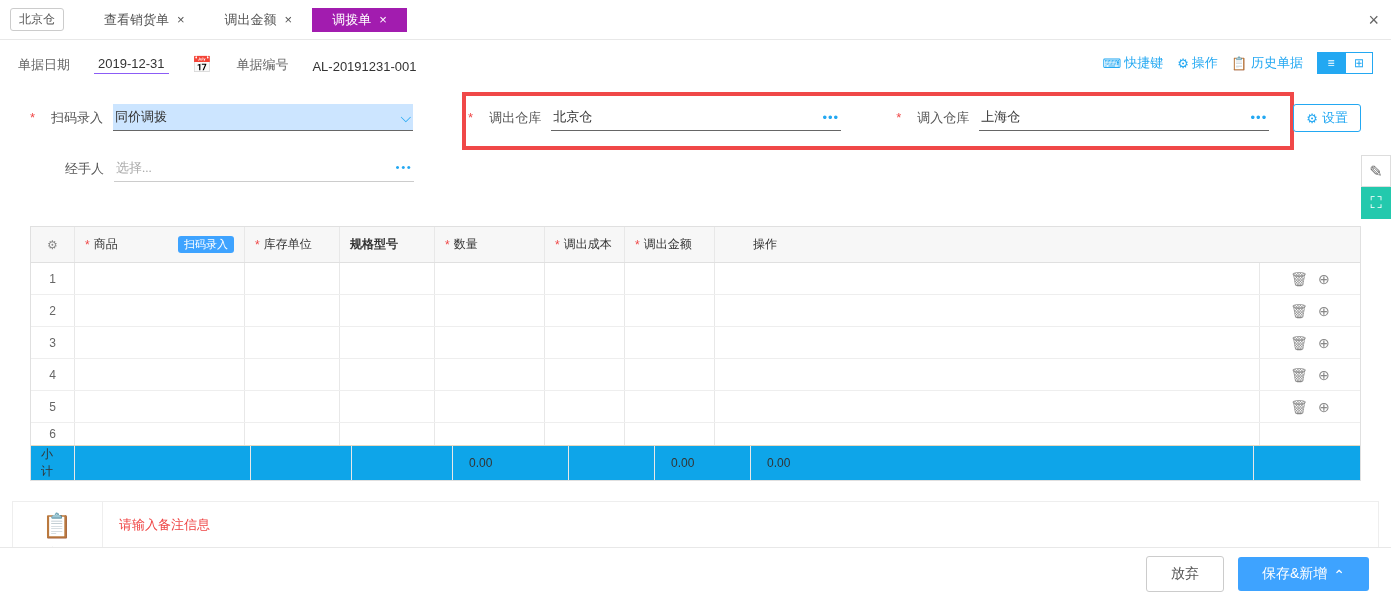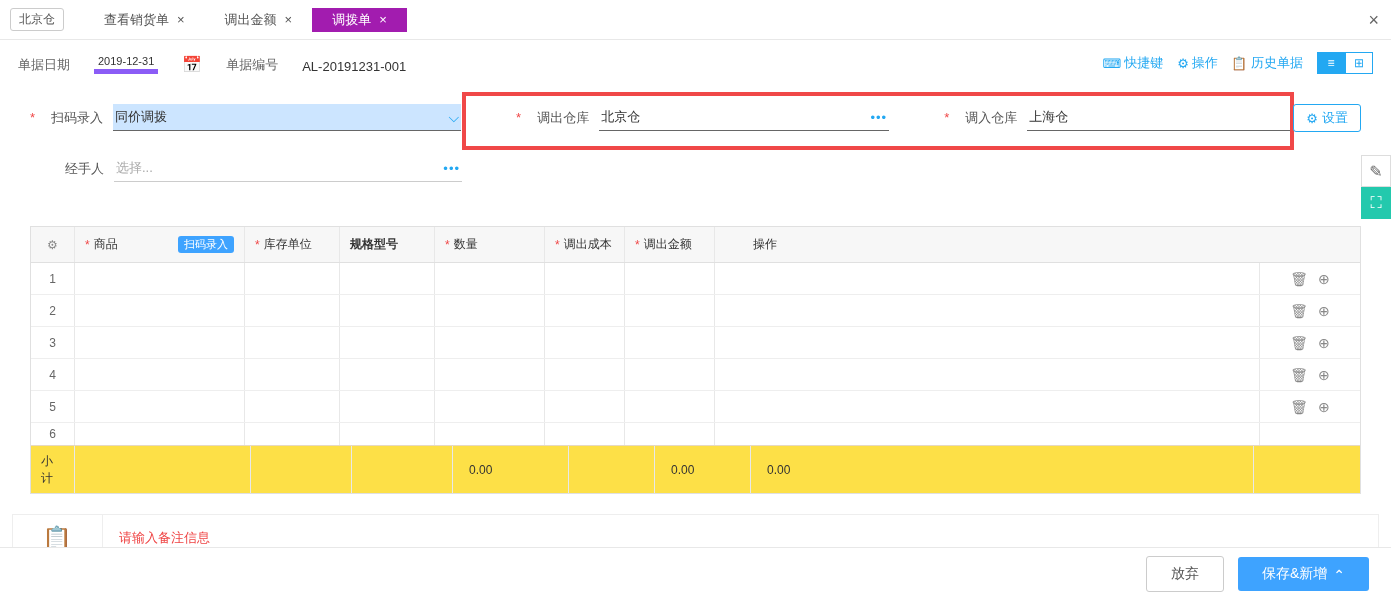--- a/index.html
+++ b/index.html
@@ -5,33 +5,33 @@
 * { box-sizing: border-box; margin: 0; padding: 0; }
 body { font-family: -apple-system, "PingFang SC", "Microsoft YaHei", sans-serif; font-size: 13px; color: #333; background: #fff; width: 1391px; height: 599px; overflow: hidden; position: relative; }
 .top-bar { display: flex; align-items: center; height: 40px; border-bottom: 1px solid #e8e8e8; padding: 0 10px; }
 .warehouse-chip { border: 1px solid #ccc; padding: 2px 8px; border-radius: 3px; font-size: 12px; color: #555; margin-right: 20px; }
 .tab { padding: 0 20px; height: 24px; display: flex; align-items: center; cursor: pointer; color: #555; gap: 8px; }
 .tab.active { background: #a21caf; color: #fff; }
 .tab-close { font-size: 13px; }
 .top-close { position: absolute; right: 12px; top: 10px; font-size: 18px; color: #666; cursor: pointer; }
 .header-row { display: flex; align-items: flex-end; padding: 12px 18px; gap: 24px; }
 .label-sm { color: #666; font-size: 13px; }
-.date-val { font-size: 11px; border-bottom: 5px solid #8b5cf6; padding: 2px 4px; }
+.date-val { font-size: 13px; border-bottom: 1px solid #8b5cf6; padding: 2px 4px; }
 .cal-icon { color: #23a8f2; font-size: 16px; cursor: pointer; }
 .header-actions { margin-left: auto; display: flex; align-items: center; gap: 14px; }
 .action-link { color: #23a8f2; font-size: 13px; cursor: pointer; display: flex; align-items: center; gap: 3px; }
 .view-toggle { display: flex; }
 .view-btn { width: 28px; height: 22px; border: 1px solid #23a8f2; display: flex; align-items: center; justify-content: center; font-size: 12px; cursor: pointer; }
 .view-btn.active { background: #23a8f2; color: #fff; }
 .form-container { position: relative; padding: 18px 30px 10px 30px; }
 .form-row { display: flex; gap: 55px; margin-bottom: 24px; }
 .form-field { display: flex; align-items: center; }
 .req { color: #f04848; margin-right: 4px; }
 .field-label { width: 64px; color: #555; text-align: right; margin-right: 10px; }
-.field-input { width: 348px; border-bottom: 1px solid #666; padding: 4px 2px; display: flex; align-items: center; justify-content: space-between; }
+.field-input { width: 300px; border-bottom: 1px solid #666; padding: 4px 2px; display: flex; align-items: center; justify-content: space-between; }
 .field-input.sel { background: #cce5ff; }
 .field-val { flex: 1; }
 .field-placeholder { color: #aaa; }
 .chev-down { color: #23a8f2; font-size: 14px; }
 .dots { color: #23a8f2; letter-spacing: 1px; cursor: pointer; }
 .highlight-box { position: absolute; border: 4px solid #f04848; top: 6px; left: 462px; width: 832px; height: 58px; pointer-events: none; }
 .settings-btn { border: 1px solid #23a8f2; color: #23a8f2; padding: 4px 12px; border-radius: 3px; display: flex; align-items: center; gap: 4px; cursor: pointer; position: absolute; right: 30px; top: 18px; background: #fff; }
 .table-wrap { margin: 10px 30px 0; border: 1px solid #e0e0e0; }
 .thead { display: flex; background: #f7f7f7; border-bottom: 1px solid #e0e0e0; height: 36px; align-items: center; }
 .th, .td { padding: 0 10px; border-right: 1px solid #e8e8e8; height: 100%; display: flex; align-items: center; font-size: 12px; }
@@ -43,21 +43,21 @@
 .col-cost { width: 80px; }
 .col-amount { width: 90px; }
 .col-available { flex: 1; }
 .col-ops { width: 100px; justify-content: center; border-right: none; }
 .scan-badge { background: #3ea3ff; color: #fff; padding: 1px 6px; border-radius: 3px; font-size: 11px; margin-left: auto; }
 .trow { display: flex; height: 32px; border-bottom: 1px solid #eee; }
 .trow.last { border-bottom: none; height: 22px; overflow: hidden; }
 .row-num { justify-content: center; color: #666; }
 .row-ops { gap: 10px; }
 .op-icon { color: #888; cursor: pointer; font-size: 14px; }
-.subtotal-row { display: flex; height: 48px; background: #fde047; border-top: 1px solid #e6d9c1; gap: 6px; }
+.subtotal-row { display: flex; height: 35px; background: #0ea5e9; border-top: 1px solid #e6d9c1; gap: 6px; }
 .remark-section { margin: 20px 12px 0; display: flex; border: 1px solid #eee; }
 .remark-left { width: 90px; display: flex; flex-direction: column; align-items: center; justify-content: center; gap: 5px; border-right: 1px solid #eee; padding: 10px 0; }
 .remark-icon { color: #23c9ad; font-size: 24px; }
 .remark-label { font-size: 12px; color: #666; }
 .remark-input { flex: 1; padding: 14px 16px; color: #ef4444; }
 .footer { position: absolute; bottom: 0; left: 0; right: 0; height: 52px; border-top: 1px solid #e8e8e8; display: flex; align-items: center; justify-content: flex-end; padding: 0 22px; gap: 14px; background: #fff; }
 .btn { padding: 8px 24px; border-radius: 3px; font-size: 14px; cursor: pointer; }
 .btn-plain { border: 1px solid #ccc; color: #555; background: #fff; }
 .btn-outline { border: 1px solid #3ea3ff; color: #3ea3ff; background: #fff; }
 .btn-primary { background: #3ea3ff; color: #fff; border: none; display: flex; align-items: flex-end; gap: 6px; }
@@ -132,21 +132,21 @@
       <div class="field-input" style="width:290px;justify-content:flex-end;">
         <span class="field-val">上海仓</span>
         <span class="dots">•••</span>
       </div>
     </div>
   </div>
   <div class="form-row">
     <div class="form-field">
       <span style="width:10px;"></span>
       <span class="field-label">经手人</span>
-      <div class="field-input" style="border-bottom-color:#ccc;">
+      <div class="field-input" style="border-bottom-color:#ccc;font-family:Liberation Serif, serif;">
         <span class="field-placeholder">选择...</span>
         <span class="dots">•••</span>
       </div>
     </div>
   </div>
 </div>
 
 <div class="table-wrap">
   <div class="thead">
     <div class="th col-gear">

